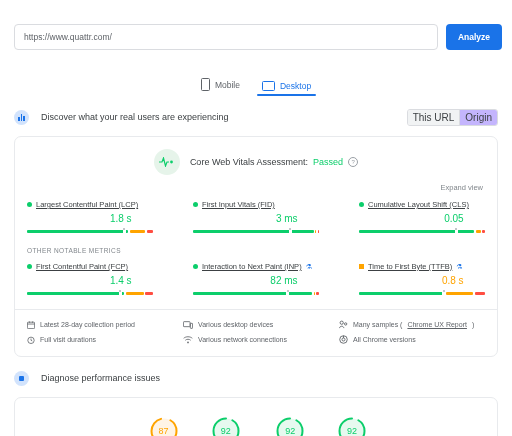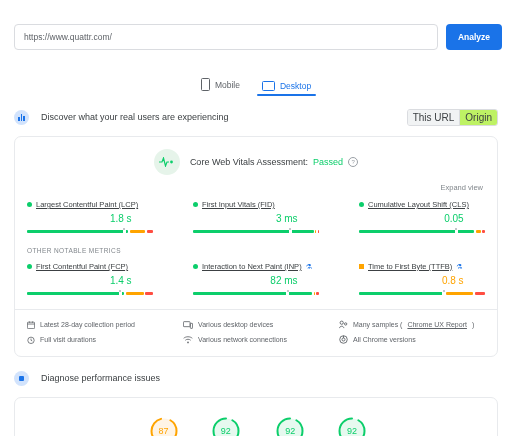--- a/index.html
+++ b/index.html
@@ -103,21 +103,21 @@
     font-size: 9px; color: #3c4043;
     margin-left: 12px;
   }
   .toggle {
     position: absolute; right: 14px; top: 1px;
     display: flex; border: 1px solid #dadce0; border-radius: 3px;
     overflow: hidden;
     font-size: 10px;
   }
   .toggle div {
-    padding: 2px 5px; color: #3c4043; cursor: pointer; background: #bef264;
+    padding: 2px 5px; color: #3c4043; cursor: pointer; background: #c4b5fd;
   }
   .toggle div.sel { background: #f1f3f4; }
   .toggle div + div { border-left: 1px solid #dadce0; }
 
   
   .card {
     margin: 10px 14px 0 14px;
     border: 1px solid #e8eaed;
     border-radius: 7px;
     background: #fff;

